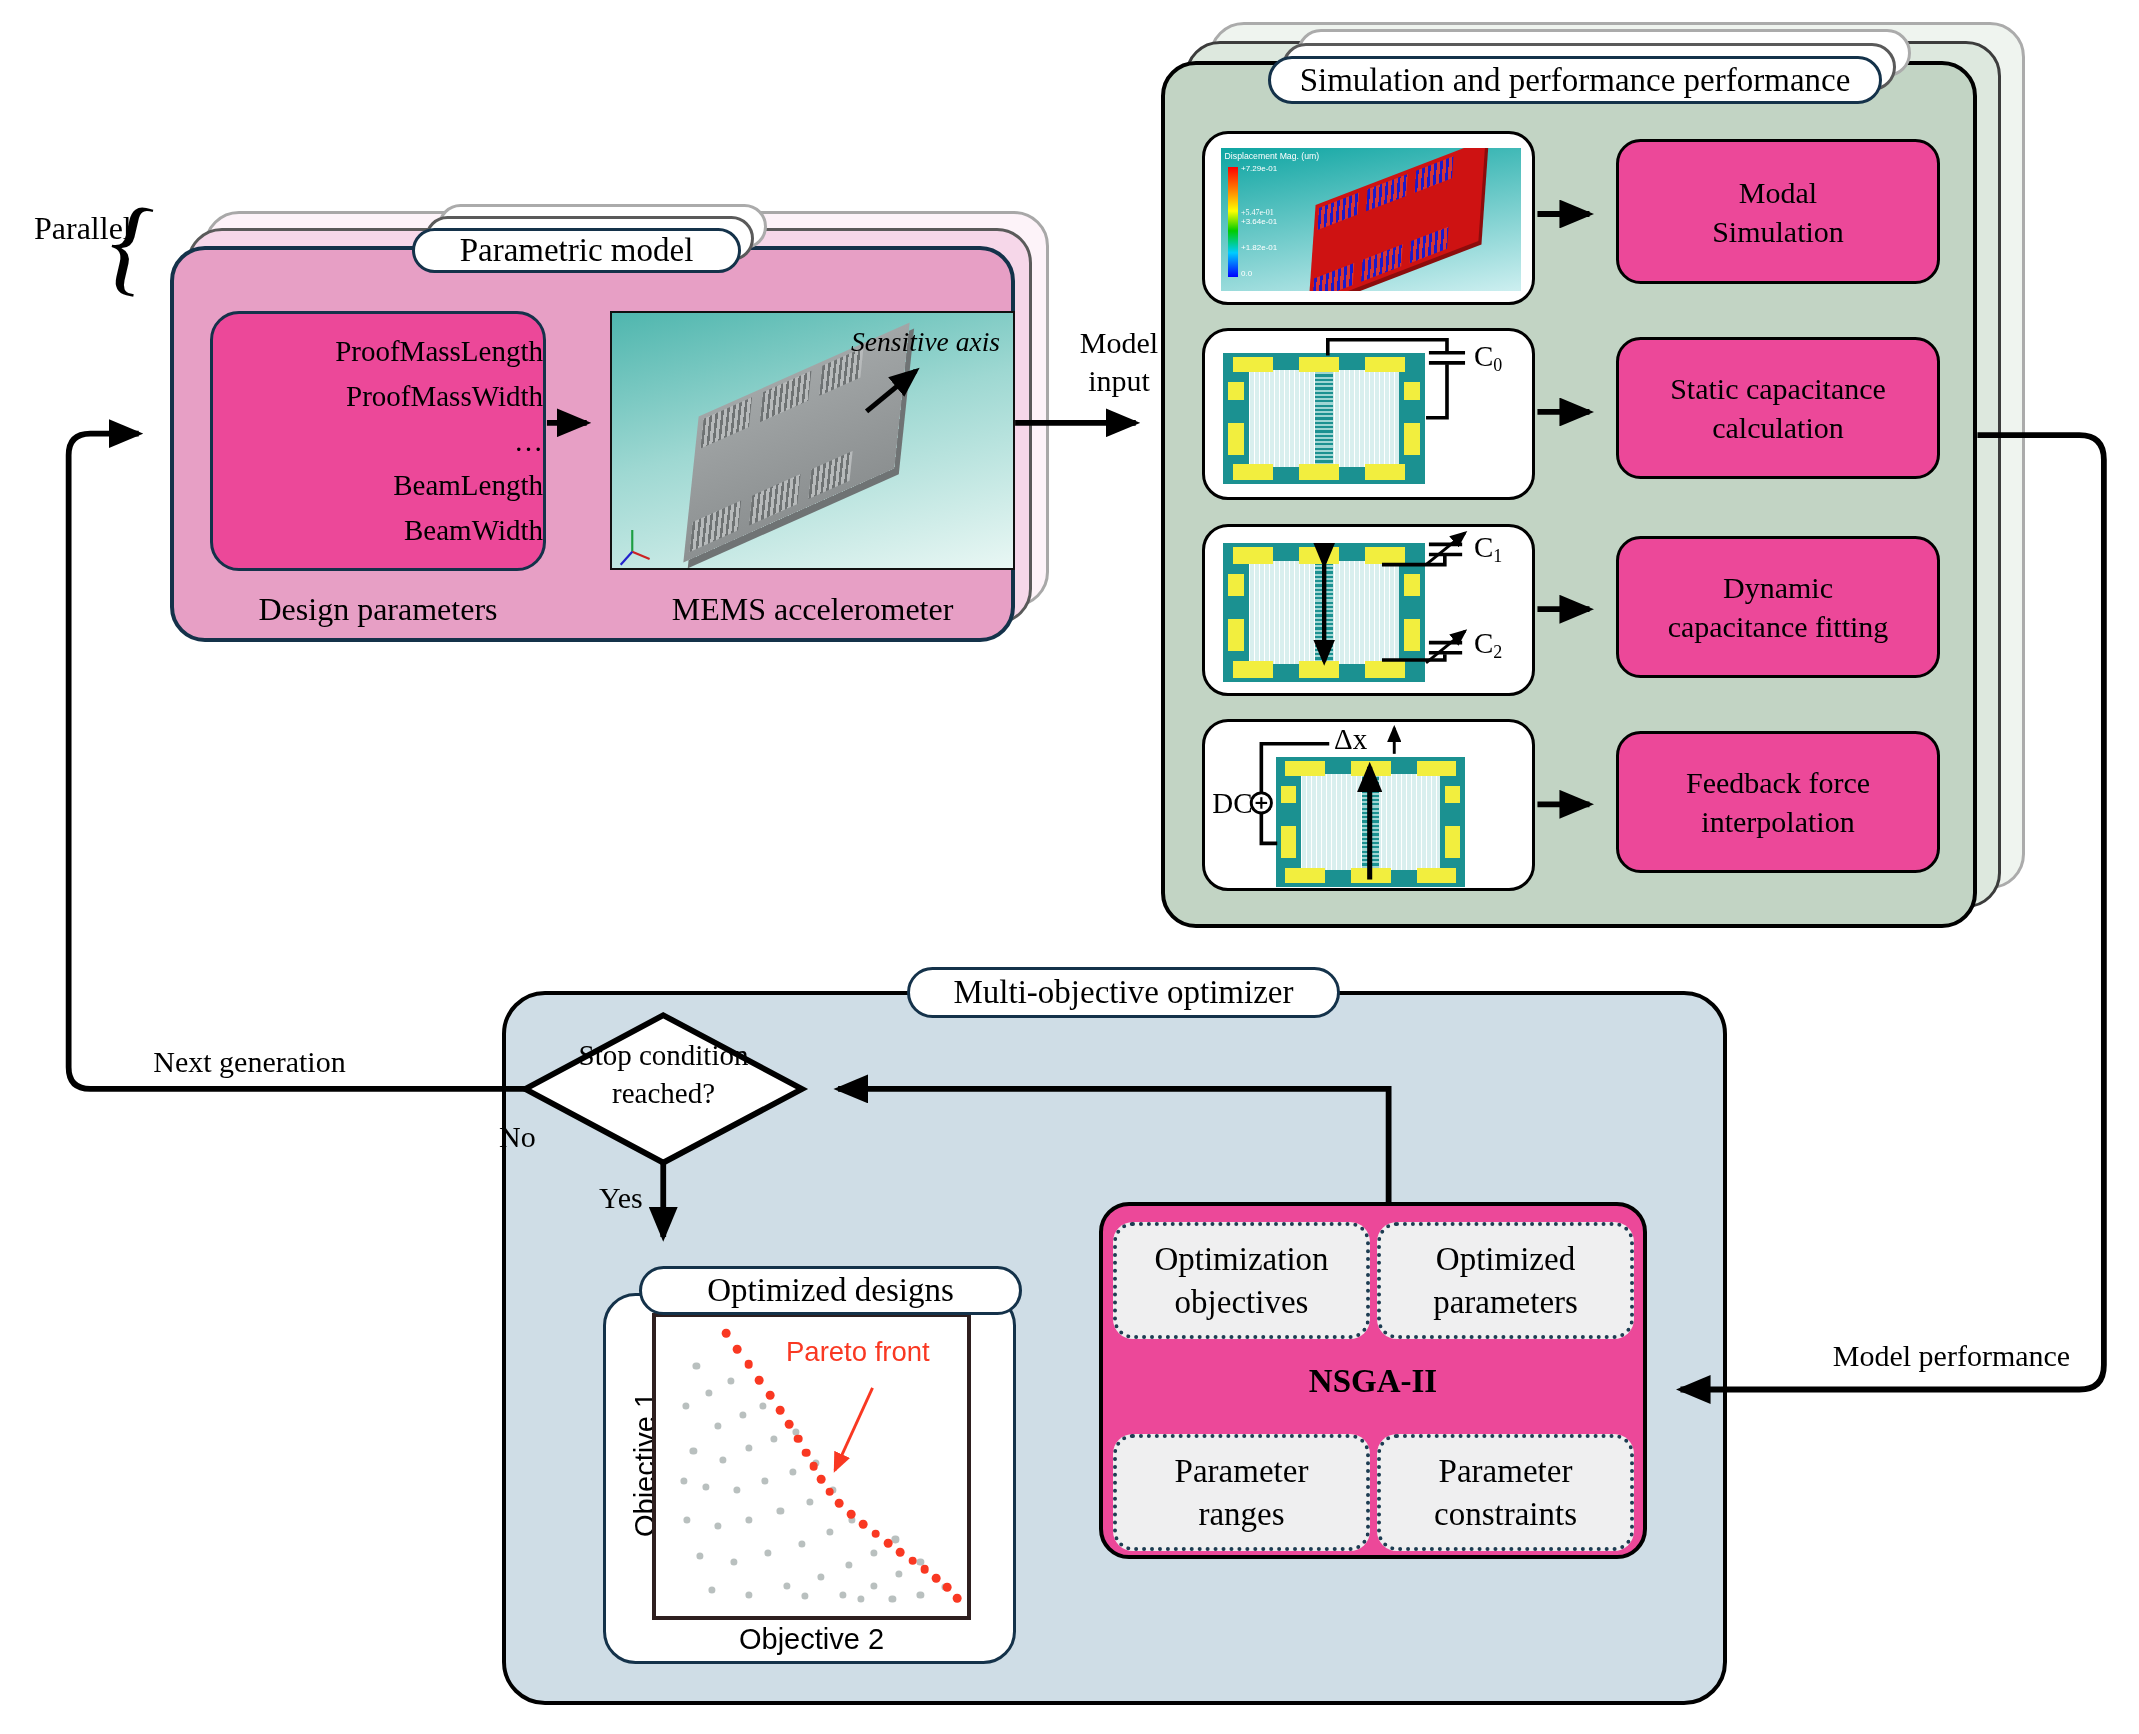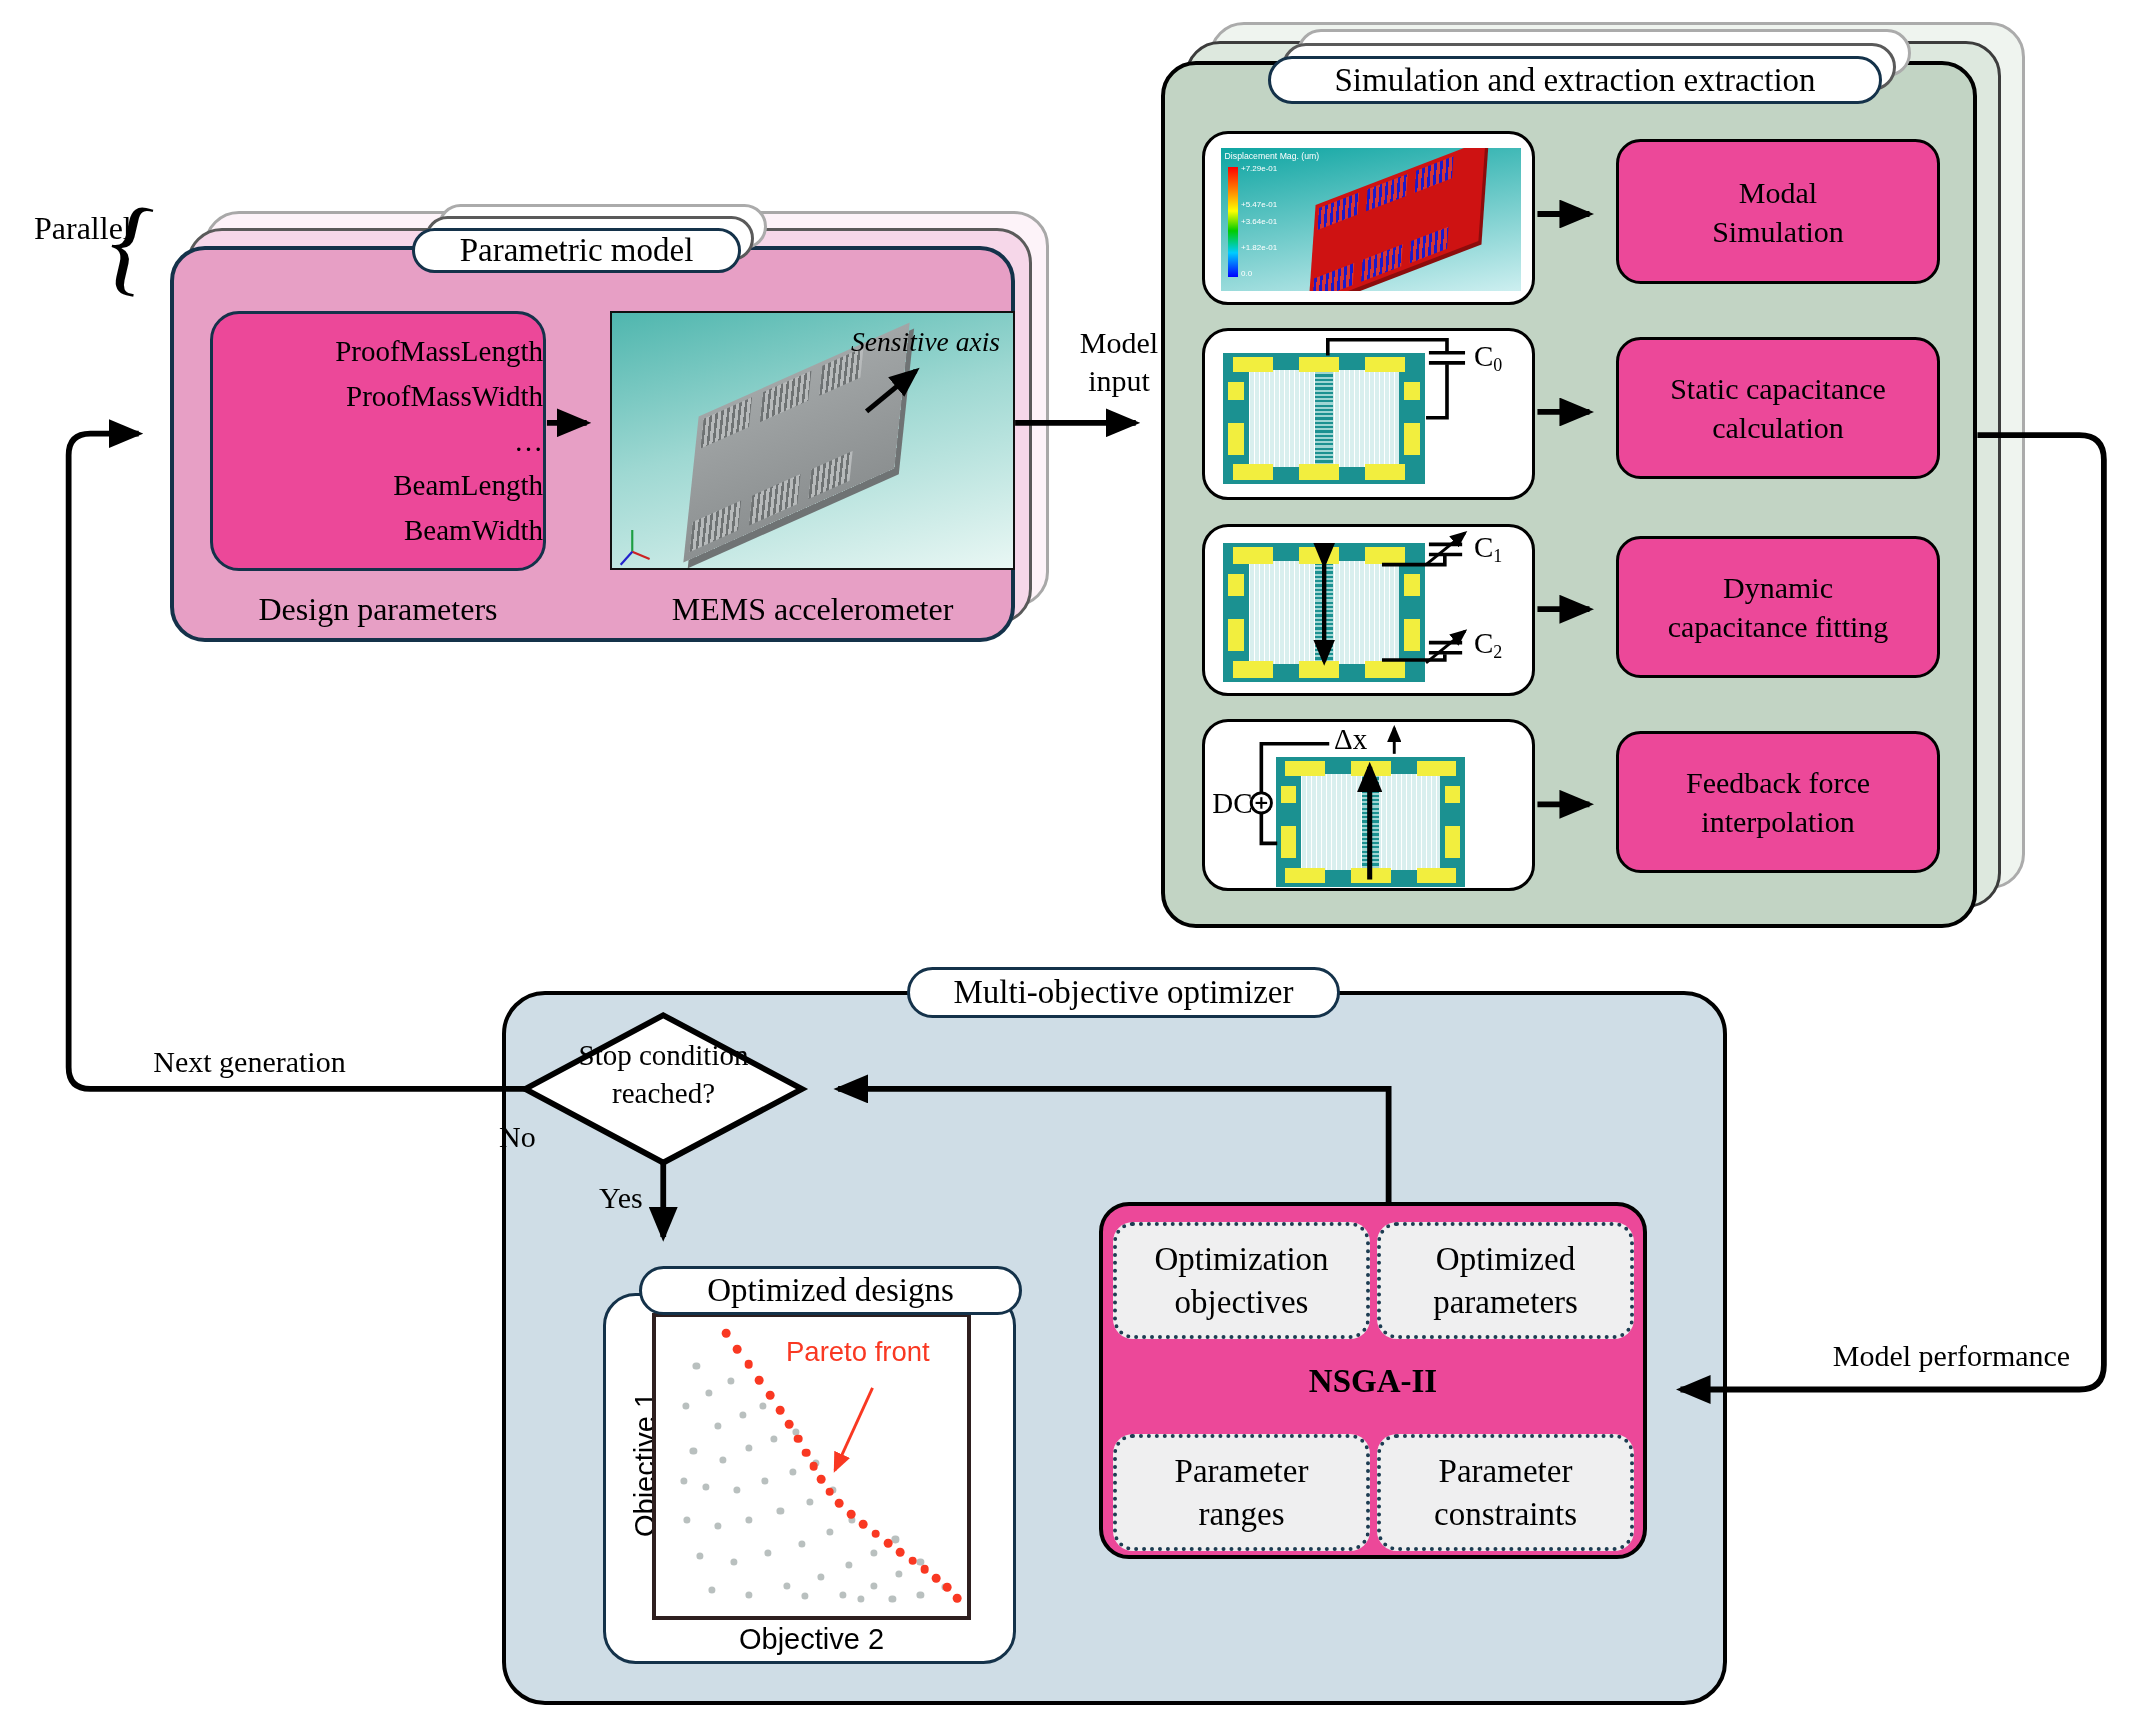--- a/index.html
+++ b/index.html
@@ -167,29 +167,29 @@
   <div class="flabel" style="left:26px;top:208px;font-size:32px;">Parallel</div>
   <div id="parallel-brace">{</div>
 
   <div class="card green-g3 z1" style="left:1209px;top:21.7px;width:816px;height:867px;"></div>
   <div class="card green-g2 z1" style="left:1185px;top:41px;width:816px;height:867px;"></div>
   <div class="card green-main z2" style="left:1161px;top:61px;width:816px;height:867px;"></div>
 
   <div class="pill ghost2 z2" style="left:1297px;top:29px;width:614px;height:48px;"></div>
   <div class="pill ghost1 z2" style="left:1282px;top:43px;width:614px;height:48px;"></div>
   <div class="pill z4" style="left:1268px;top:56px;width:614px;height:48px;">
-    <span>Simulation and extraction extraction</span>
+    <span>Simulation and performance performance</span>
   </div>
 
   <div class="thumb" style="left:1202px;top:131px;width:333px;height:174px;">
     <div id="modal-img">
       <span id="legend-title">Displacement Mag. (um)</span>
       <div id="legend-bar"></div>
       <span class="legend-tick" style="top:16px;">+7.29e-01</span>
-      <span class="legend-tick" style="top:52px;">+5.47e-01</span>
+      <span class="legend-tick" style="top:60px;font-family:Liberation Serif, serif;">+5.47e-01</span>
       <span class="legend-tick" style="top:69px;">+3.64e-01</span>
       <span class="legend-tick" style="top:95px;">+1.82e-01</span>
       <span class="legend-tick" style="top:121px;">0.0</span>
       <div id="modal-chip">
         <div class="bluefin" style="left:4.3px;top:3.6px;width:43px;height:20px;"></div>
         <div class="bluefin" style="left:56px;top:3.6px;width:43px;height:20px;"></div>
         <div class="bluefin" style="left:108px;top:3.6px;width:40px;height:20px;"></div>
         <div class="bluefin" style="left:4.3px;top:68px;width:43px;height:20px;"></div>
         <div class="bluefin" style="left:56px;top:68px;width:43px;height:20px;"></div>
         <div class="bluefin" style="left:108px;top:68px;width:40px;height:20px;"></div>

